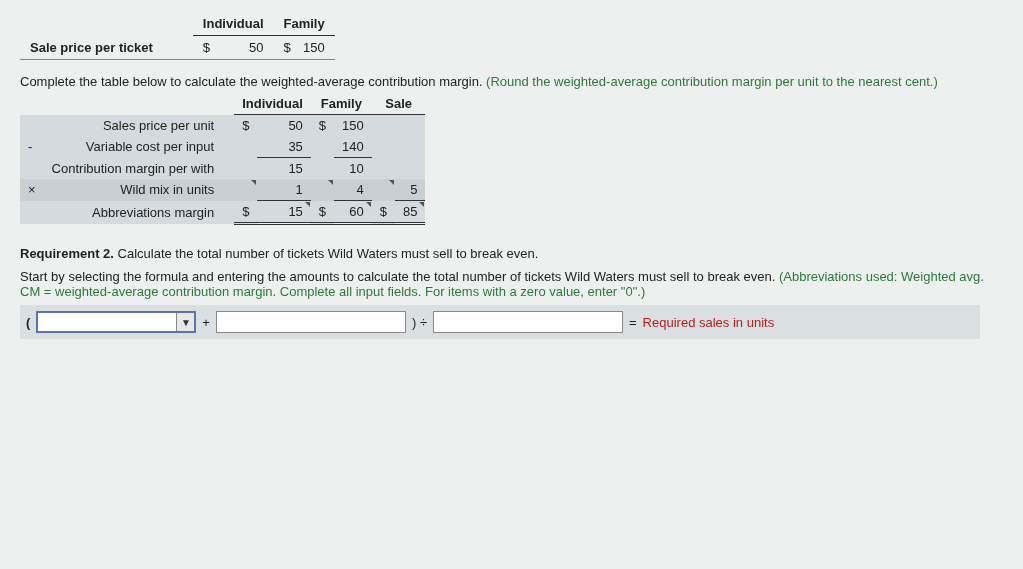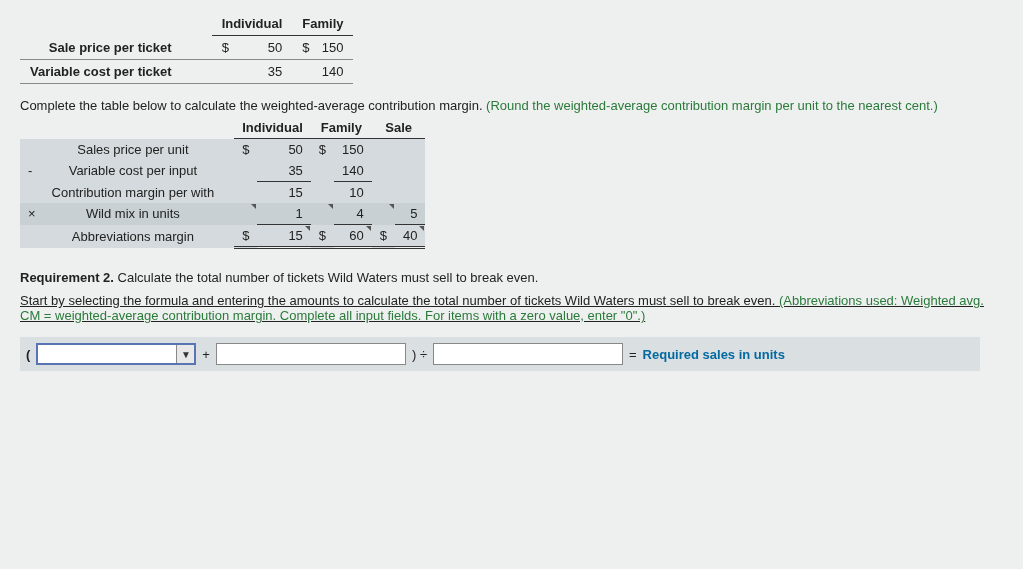--- a/index.html
+++ b/index.html
@@ -15,21 +15,21 @@
   .top-table {
     border-collapse: collapse;
     margin-bottom: 14px;
   }
   .top-table td, .top-table th {
     padding: 4px 10px;
     text-align: right;
     font-size: 13px;
   }
   .top-table .rowlabel {
-    text-align: right;
+    text-align: center;
     font-weight: bold;
     padding-right: 40px;
     border-bottom: 1px solid #888;
   }
   .top-table .hdr {
     font-weight: bold;
     text-align: center;
     border-bottom: 1px solid #333;
   }
   .top-table .cur { text-align: left; padding-right: 0; }
@@ -48,21 +48,21 @@
   .calc-table td, .calc-table th {
     padding: 3px 8px;
     text-align: right;
   }
   .calc-table .hdr {
     font-weight: bold;
     text-align: center;
     border-bottom: 1px solid #333;
   }
   .calc-table .rowlabel {
-    text-align: center;
+    text-align: right;
     padding-right: 20px;
   }
   .calc-table .op {
     text-align: left;
     width: 22px;
   }
   .shaded { background: #d4dadd; }
   .shaded-strong { background: #c9d0d4; }
   .u1 { border-bottom: 1px solid #333; }
   .u2 { border-bottom: 3px double #333; }
@@ -75,21 +75,21 @@
     position: absolute;
     top: 1px; right: 1px;
     border-style: solid;
     border-width: 0 5px 5px 0;
     border-color: transparent #555 transparent transparent;
   }
 
   .req-block { margin-top: 21px; }
   .req-title { font-weight: bold; display: inline; }
   .req-text { display: inline; }
-  .lowerpar { margin-top: 8px; margin-bottom: 14px; text-decoration: underline; }
+  .lowerpar { margin-top: 8px; margin-bottom: 6px; }
   .lowerpar .green { color: #2a7a3a; }
 
   .formula-row {
     display: flex;
     align-items: center;
     gap: 6px;
     background: #dadfe2;
     padding: 6px;
     width: 960px;
   }
@@ -113,21 +113,21 @@
     color: #333;
     font-size: 10px;
   }
   .txtinput {
     border: 1px solid #888;
     background: #fff;
     height: 22px;
     min-width: 190px;
     display: inline-block;
   }
-  .eqlabel { color: #0369a1; font-weight: bold; }
+  .eqlabel { color: #b91c1c; }
 
   .ctrl-btn {
     position: absolute;
     right: 16px;
     top: 394px;
     border: 1px solid #555;
     background: #f4f4f4;
     padding: 2px 6px;
     font-size: 12px;
     display: inline-flex;
@@ -161,27 +161,20 @@
     <td class="hdr" colspan="2">Individual</td>
     <td class="hdr" colspan="2">Family</td>
   </tr>
   <tr class="top-row1">
     <td class="rowlabel">Sale price per ticket</td>
     <td class="cur">$</td>
     <td class="val">50</td>
     <td class="cur">$</td>
     <td class="val">150</td>
   </tr>
-  <tr class="top-row2">
-    <td class="rowlabel">Variable cost per ticket</td>
-    <td class="cur"></td>
-    <td class="val">35</td>
-    <td class="cur"></td>
-    <td class="val">140</td>
-  </tr>
 </tbody>
     </table>
 
 <p class="instr">
   <span>Complete the table below to calculate the weighted-average contribution margin. </span><span class="paren">(Round the weighted-average contribution margin per unit to the nearest cent.)</span>
 </p>
 
 <table class="calc-table">
   <tbody>
         <tr>
@@ -232,21 +225,21 @@
     <td class="u1">5</td>
   </tr>
   <tr class="shaded">
     <td class="op"></td>
     <td class="rowlabel">Abbreviations margin</td>
     <td class="dollar u2">$</td>
     <td class="u2 droptri">15</td>
     <td class="dollar u2">$</td>
     <td class="u2 droptri">60</td>
     <td class="dollar u2">$</td>
-    <td class="u2 droptri">40</td>
+    <td class="u2 droptri">85</td>
   </tr>
 </tbody>
     </table>
 
 <div class="req-block">
   <span class="req-title">Requirement 2.</span>
   <span class="req-text"> Calculate the total number of tickets Wild Waters must sell to break even.</span>
 </div>
 
 <div class="ctrl-btn">

